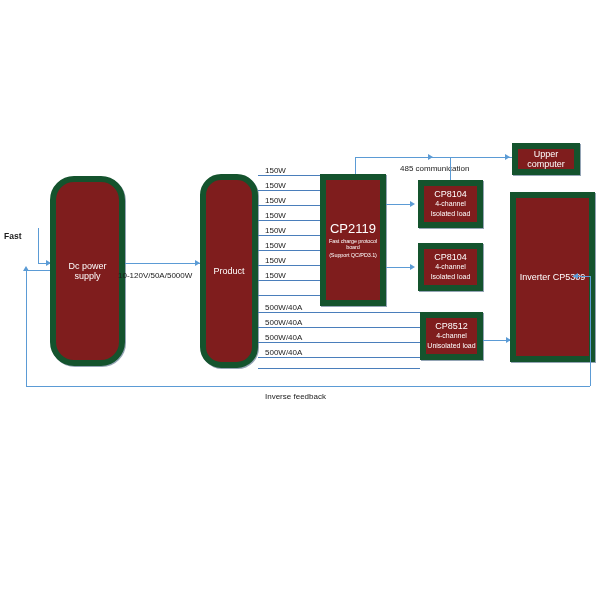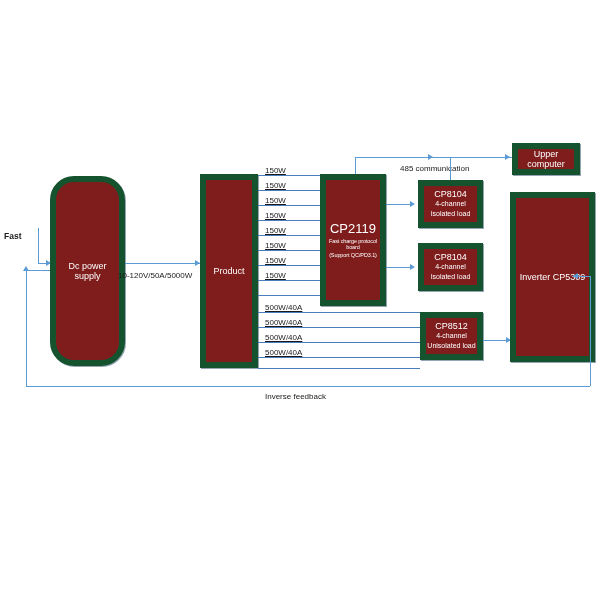--- a/index.html
+++ b/index.html
@@ -98,42 +98,41 @@
   }
   .lbl.bold {
     font-weight: bold;
     font-size: 8.5px;
   }
   .chlbl {
     position: absolute;
     font-size: 8px;
     color: #1a1a1a;
     white-space: nowrap;
-    text-decoration: underline;
   }
 </style>
 </head>
 <body>
 
 <div id="canvas">
 
   <span class="lbl bold" style="left:4px; top:213px;">Fast</span>
   <div class="vline" style="left:38px; top:228px; height:35px;"></div>
   <div class="hline" style="left:38px; top:263px; width:12px;"></div>
   <div class="arr right" style="left:46px; top:260px;"></div>
 
   <div class="blk" style="left:50px; top:176px; width:75px; height:190px;border-radius:24px;">
     <div class="title" style="font-size:9px;">Dc power supply</div>
   </div>
 
   <div class="hline" style="left:125px; top:263px; width:75px;"></div>
   <div class="arr right" style="left:195px; top:260px;"></div>
   <span class="lbl" style="left:118px; top:253px;">10-120V/50A/5000W</span>
 
-  <div class="blk" style="left:200px; top:174px; width:58px; height:194px;">
+  <div class="blk" style="left:200px; top:174px; width:58px; height:194px;border-radius:21px;">
     <div class="title" style="font-size:9px;">Product</div>
   </div>
 
   <div class="chline" style="left:258px; top:175px; width:128px;"></div>
   <div class="chline" style="left:258px; top:190px; width:128px;"></div>
   <div class="chline" style="left:258px; top:205px; width:128px;"></div>
   <div class="chline" style="left:258px; top:220px; width:128px;"></div>
   <div class="chline" style="left:258px; top:235px; width:128px;"></div>
   <div class="chline" style="left:258px; top:250px; width:128px;"></div>
   <div class="chline" style="left:258px; top:265px; width:128px;"></div>

